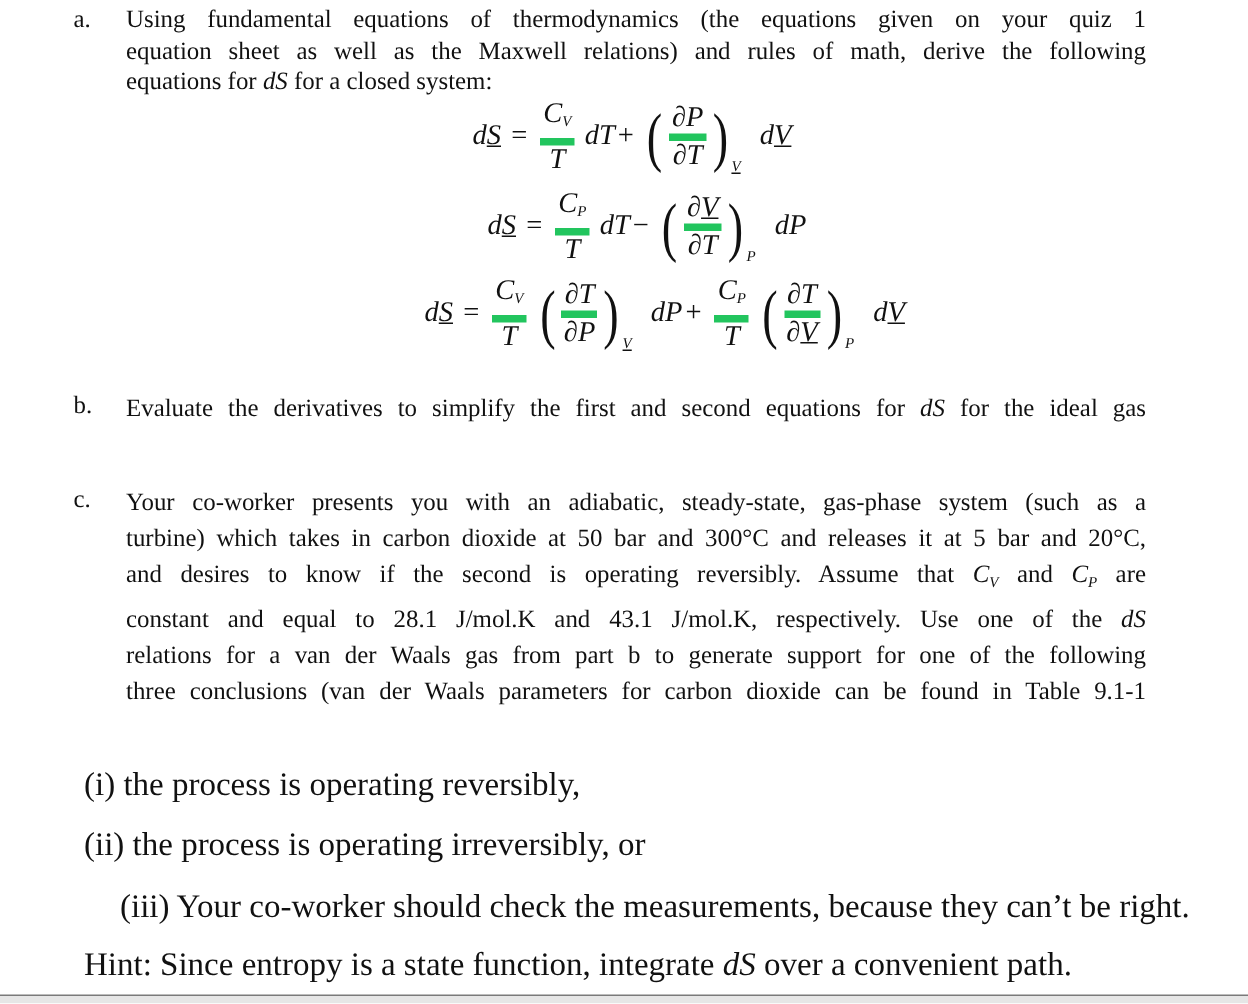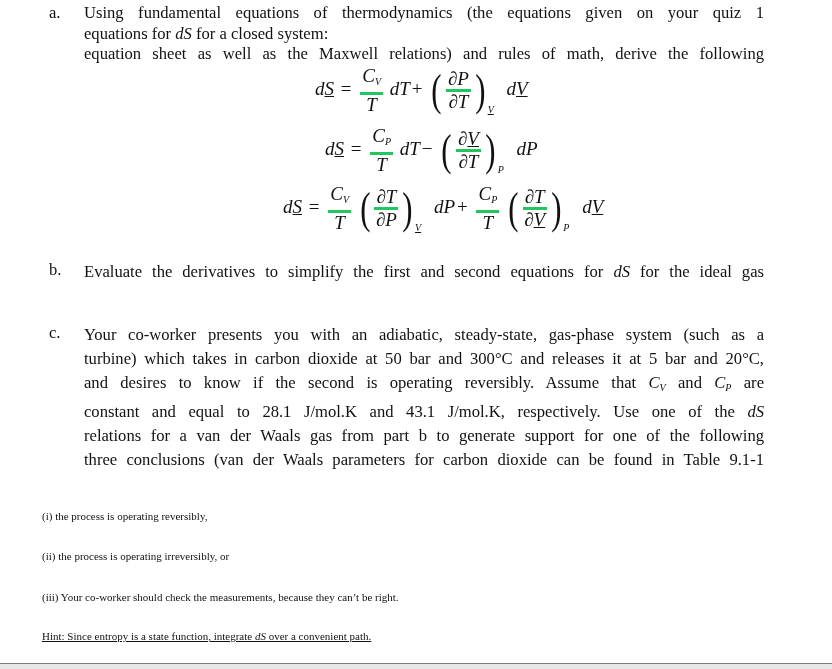--- a/index.html
+++ b/index.html
@@ -6,41 +6,41 @@
   body {
     width:832px; height:669px; background:#ffffff; position:relative; overflow:hidden;
     font-family: "Liberation Serif", "DejaVu Serif", serif; color:#111;
   }
   .marker { position:absolute; left:49px; font-size:16.6px; }
   .body-text { position:absolute; left:84px; width:680px; text-align:justify; font-size:16.6px; }
   .it { font-style:italic; }
   .sub { font-size:10px; font-style:italic; vertical-align:-3px; }
   .eq { position:absolute; font-family:"Liberation Serif", serif; font-style:italic; font-size:19px; white-space:nowrap; }
   .frac { display:inline-block; vertical-align:middle; text-align:center; margin:0 2px; }
-  .frac .num { display:block; border-bottom:3px solid #22c55e; padding:0 2px; line-height:20px; }
+  .frac .num { display:block; border-bottom:5px solid #22c55e; padding:0 2px; line-height:20px; }
   .frac .den { display:block; line-height:20px; }
   .paren { display:inline-block; vertical-align:middle; font-style:normal; font-size:44px; font-weight:100; transform:scaleX(0.7); line-height:44px; }
   .u { text-decoration:underline; }
   .op { font-style:normal; margin:0 2px; }
   .psub { font-size:10px; vertical-align:-18px; font-style:italic; }
   .bottom-line { position:absolute; left:0; top:663px; width:832px; height:1px; background:#7a7a7a; }
   .bottom-band { position:absolute; left:0; top:664px; width:832px; height:5px; background:#e6e6e6; }
-  .item { position:absolute; left:42px; font-size:11px; }
+  .item { position:absolute; left:56px; font-size:22px; }
 </style>
 </head>
 <body>
 
 <div>
   <span class="marker" style="top:3px;">a.</span>
   <div class="body-text" style="top:3px; line-height:20.5px;">
     <div style="text-align-last:justify;">Using fundamental equations of thermodynamics (the equations given on your quiz 1</div>
+    <div style="text-align-last:justify;">equation sheet as well as the Maxwell relations) and rules of math, derive the following</div>
     <div>
       <span>equations for </span><span class="it">dS</span><span> for a closed system:</span>
     </div>
-    <div style="text-align-last:justify;">equation sheet as well as the Maxwell relations) and rules of math, derive the following</div>
   </div>
 
   <div class="eq" style="left:315px; top:66px;">
     <span>d</span><span class="u">S</span><span class="op"> = </span>
     <span class="frac"><span class="num">C<span class="sub">V</span></span><span class="den">T</span></span>
     <span>dT</span><span class="op">+</span>
     <span class="paren">(</span><span class="frac" style="border:none;"><span class="num">∂P</span><span class="den">∂T</span></span><span class="paren">)</span><span class="psub u">V</span>
     <span style="margin-left:8px;">d<span class="u">V</span></span>
   </div>
 
@@ -84,21 +84,21 @@
       <span>constant and equal to 28.1 J/mol.K and 43.1 J/mol.K, respectively.  Use one of the </span><span class="it">dS</span>
     </div>
     <div style="text-align-last:justify;">relations for a van der Waals gas from part b to generate support for one of the following</div>
     <div style="text-align-last:justify;">three conclusions (van der Waals parameters for carbon dioxide can be found in Table 9.1-1</div>
   </div>
 </div>
 
 <div>
   <div class="item" style="top:510px;">(i) the process is operating reversibly,</div>
   <div class="item" style="top:550px;">(ii) the process is operating irreversibly, or</div>
-  <div class="item" style="top:591px;">(iii) Your co-worker should check the measurements, because they can’t be right.</div>
+  <div class="item" style="top:591px;margin-left:24px;">(iii) Your co-worker should check the measurements, because they can’t be right.</div>
 </div>
 
-<div class="item" style="top:630px;text-decoration:underline;">
+<div class="item" style="top:630px;">
   <span>Hint: Since entropy is a state function, integrate </span><span class="it">dS</span><span> over a convenient path.</span>
 </div>
 
 <div class="bottom-line"></div>
 <div class="bottom-band"></div>
 
 </body></html>

